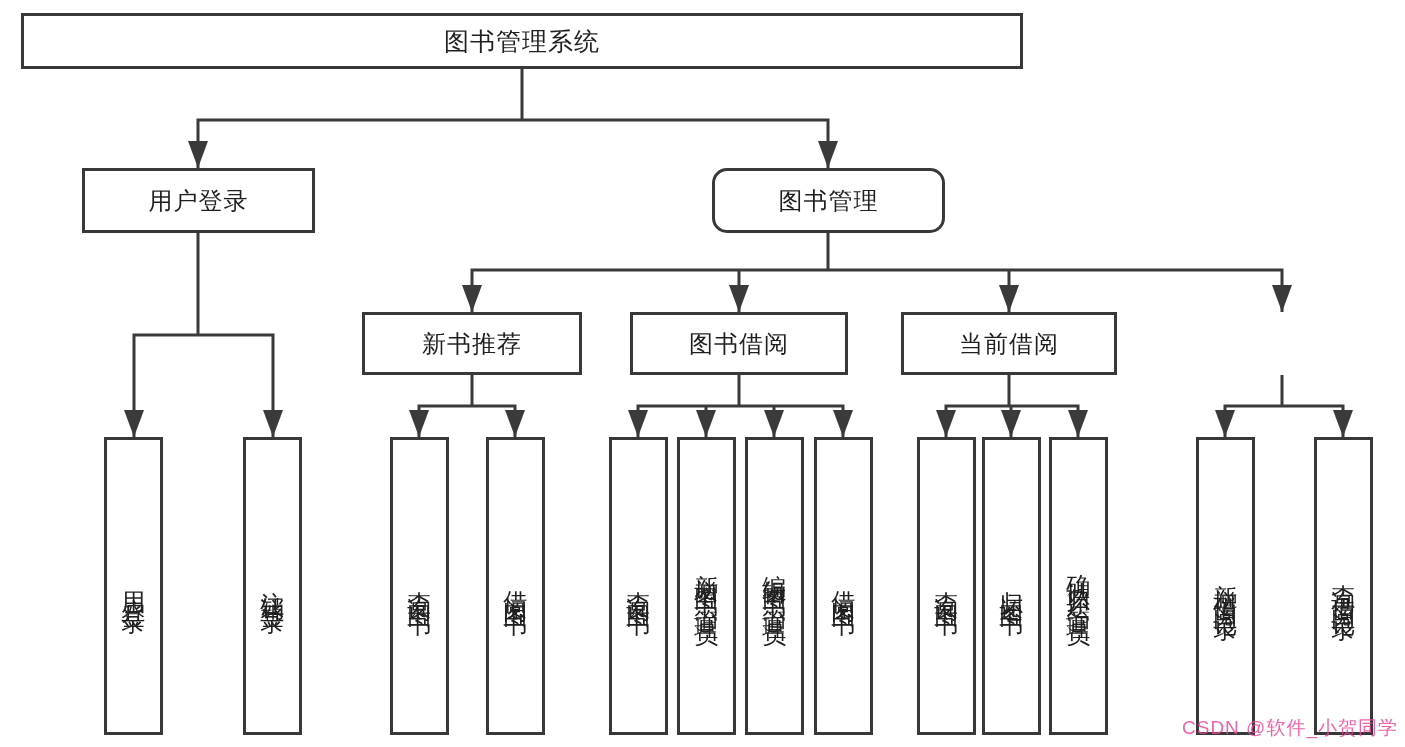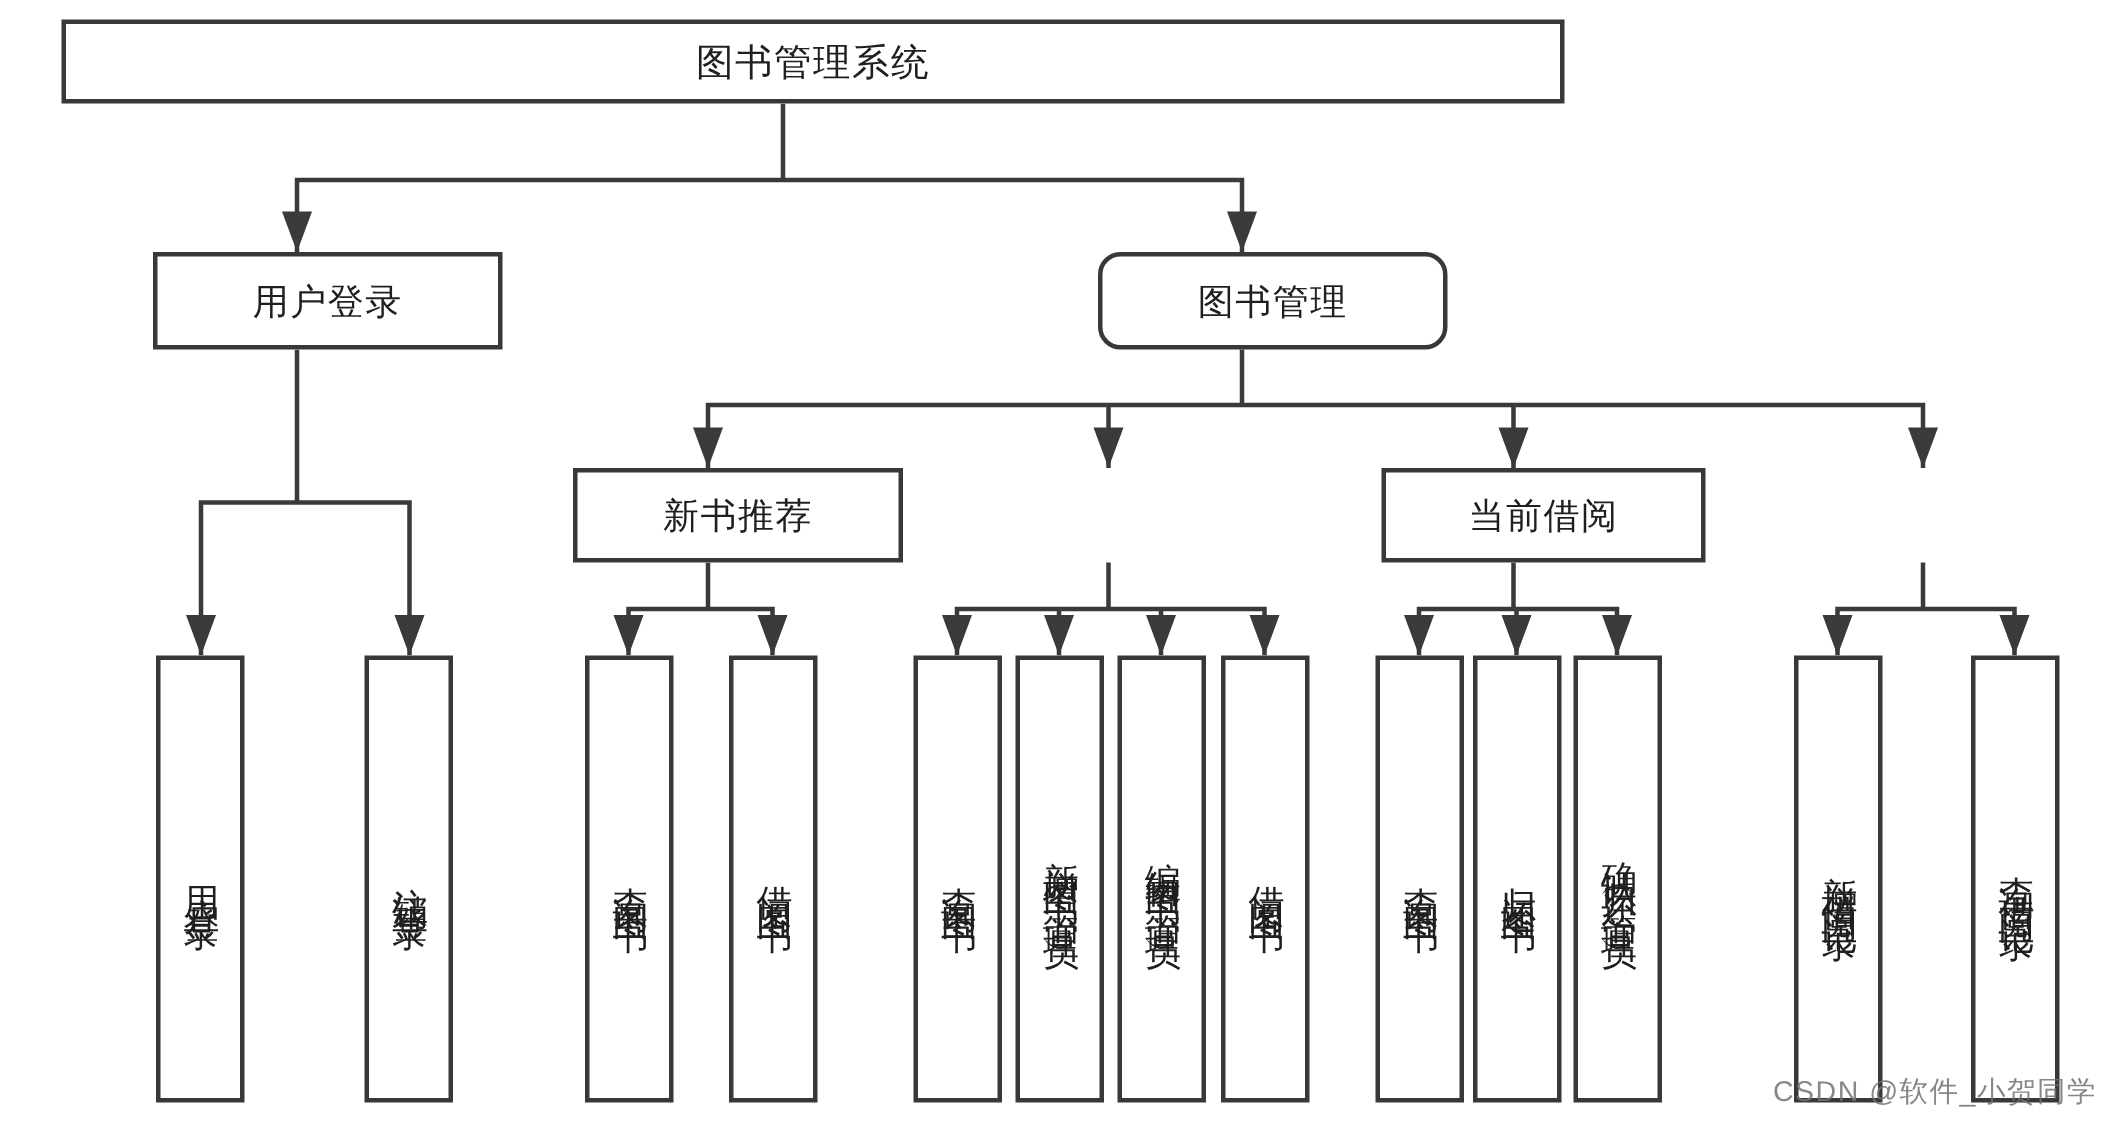--- a/index.html
+++ b/index.html
@@ -28,21 +28,20 @@
     border: 3px solid #383838;
     background: #ffffff;
     display: flex;
     align-items: center;
     justify-content: center;
     color: #1f1f1f;
   }
   .box.h {
     font-size: 24px;
     letter-spacing: 1px;
-    margin-left: 20px;
   }
   .box.root { font-size: 25px; }
   .box.leaf {
     top: 437px;
     width: 59px;
     height: 298px;
   }
   .leaf .vtext {
     writing-mode: vertical-rl;
     text-orientation: mixed;
@@ -51,21 +50,21 @@
     line-height: 1.15;
     white-space: nowrap;
     color: #1f1f1f;
   }
   .watermark {
     position: absolute;
     left: 1182px;
     top: 715px;
     font-size: 19px;
     letter-spacing: 1px;
-    color: #737373;
+    color: #ec4899;
     opacity: 0.85;
     white-space: nowrap;
   }
 </style>
 </head>
 <body>
 
 <div class="stage">
 
   <svg class="connectors" width="1405" height="747" viewBox="0 0 1405 747" xmlns="http://www.w3.org/2000/svg">
@@ -115,20 +114,23 @@
   <div class="box h" style="left:82px; top:168px; width:233px; height:65px;">
     <span>用户登录</span>
   </div>
   <div class="box h" style="left:712px; top:168px; width:233px; height:65px;border-radius:15px;">
     <span>图书管理</span>
   </div>
 
   <div class="box h" style="left:362px; top:312px; width:220px; height:63px;">
     <span>新书推荐</span>
   </div>
+  <div class="box h" style="left:630px; top:312px; width:218px; height:63px;">
+    <span>图书借阅</span>
+  </div>
   <div class="box h" style="left:901px; top:312px; width:216px; height:63px;">
     <span>当前借阅</span>
   </div>
 
   <div class="box leaf" style="left:104px;">
     <span class="vtext">用户登录</span>
   </div>
   <div class="box leaf" style="left:243px;">
     <span class="vtext">注销登录</span>
   </div>

